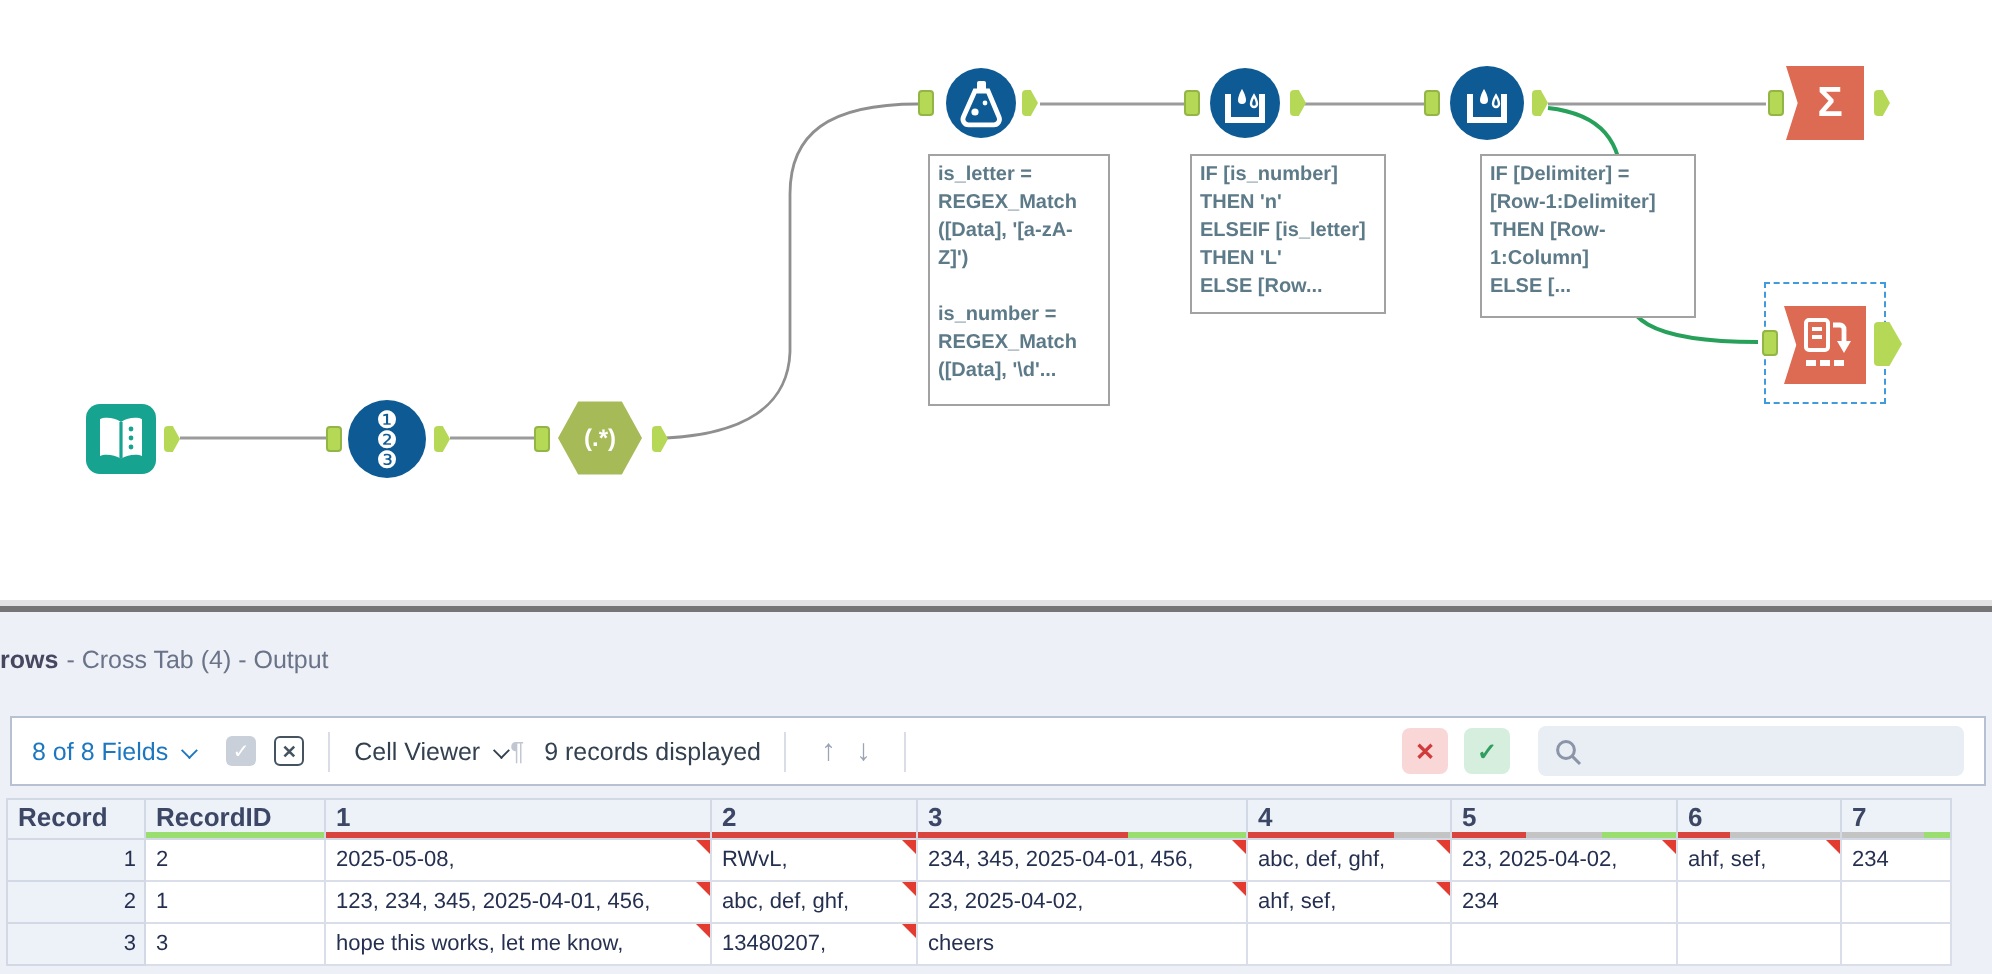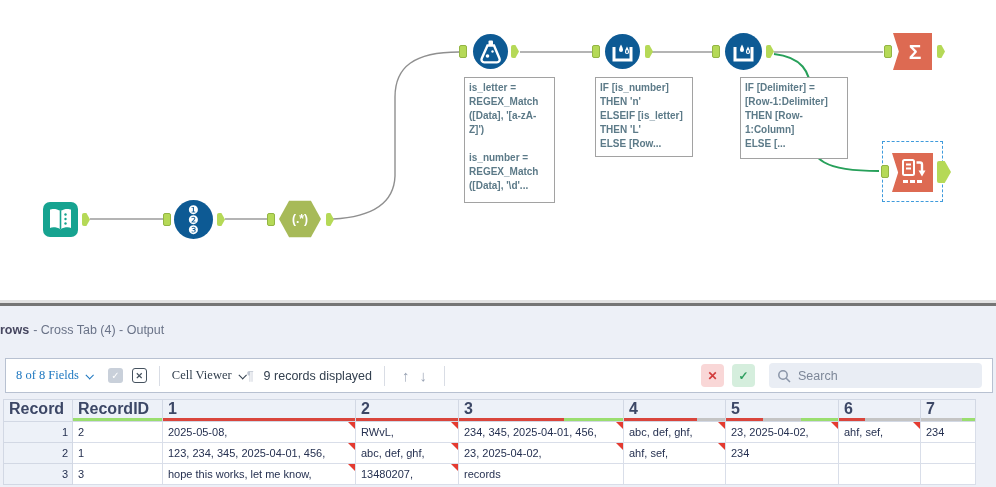--- a/index.html
+++ b/index.html
@@ -29,21 +29,21 @@
   
   .sep-light { position:absolute; left:0; top:300px; width:996px; height:3px; background:#e2e2e2; }
   .sep-dark  { position:absolute; left:0; top:303px; width:996px; height:3px; background:#757575; }
   #panel { position:absolute; left:0; top:306px; width:996px; height:181px; background:#edf0f7; }
   .panel-title { position:absolute; left:0; top:17px; font-size:12.5px; color:#6a7388; }
   .panel-title b { color:#474760; }
   .panel-title span { margin-left:4px; }
 
   .rtoolbar { position:absolute; left:5px; top:52px; width:988px; height:35px; background:#fff;
               border:1px solid #b8c1d1; display:flex; align-items:center; padding:0 10px; font-size:12.5px; }
-  .link { color:#1d77c0; cursor:pointer; display:inline-flex; align-items:center;font-family:Liberation Serif, serif; }
+  .link { color:#1d77c0; cursor:pointer; display:inline-flex; align-items:center; }
   .chev { display:inline-block; width:6px; height:6px; border-right:1.6px solid currentColor;
           border-bottom:1.6px solid currentColor; transform:rotate(45deg) translateY(-1px); margin-left:7px; }
   .icon-chk { width:15px; height:15px; border-radius:3px; background:#c9d0da; color:#fff; font-size:10px;
               display:inline-flex; align-items:center; justify-content:center; margin-left:16px; }
   .icon-xbox { width:15px; height:15px; border-radius:3px; border:1.5px solid #45525f; color:#45525f;
                font-size:9px; font-weight:bold; display:inline-flex; align-items:center; justify-content:center; margin-left:9px; }
   .vsep { width:1px; height:20px; background:#d9dde5; margin:0 12px; }
   .dark { color:#33404f; display:inline-flex; align-items:center; }
   .pilcrow { color:#c0c7d2; font-size:13px; margin:0 10px 0 2px; }
   .navarrow { color:#9aa4b5; font-size:15px; margin:0 5px; }
@@ -53,21 +53,21 @@
   .btn-ok { background:#d5eedd; color:#2f9e5f; margin-left:8px; }
   .searchbox { display:inline-flex; align-items:center; background:#e9edf4; border-radius:4px;
                height:25px; width:213px; margin-left:14px; padding:0 8px; }
   .searchbox input { border:none; outline:none; background:transparent; font-size:12.5px; color:#3c4a5e;
                      width:170px; font-family:"Liberation Sans",sans-serif; }
   .searchbox input::placeholder { color:#7d8798; }
   .mag { width:14px; height:14px; margin-right:7px; flex:none; }
 
   #grid { position:absolute; left:3px; top:93px; border-collapse:collapse; table-layout:fixed; background:#fff; }
   #grid th { position:relative; height:20px; background:#edf1f8; border:1px solid #d2d8e4;
-             font-size:16px; font-weight:600; color:#3c4766; text-align:left; padding:0 0 3px 5px; }
+             font-size:13px; font-weight:600; color:#3c4766; text-align:left; padding:0 0 3px 5px; }
   #grid td { position:relative; height:21px; background:#fff; border:1px solid #d9dee9;
              font-size:11px; color:#253050; padding:0 4px 0 5px; white-space:nowrap; overflow:hidden; }
   #grid td.rownum { background:#edf1f8; text-align:right; border-color:#d2d8e4; }
   .qbar { position:absolute; left:0; right:0; bottom:0; height:3px; display:flex; }
   .qseg { height:100%; }
   .tri { position:absolute; top:0; right:0; width:0; height:0;
          border-top:7px solid #e43b30; border-left:7px solid transparent; }
 </style>
 </head>
 <body>
@@ -210,21 +210,20 @@
       <span class="navarrow">↑</span>
       <span class="navarrow">↓</span>
       <span class="vsep"></span>
       <span class="btn-x">✕</span>
       <span class="btn-ok">✓</span>
       <span class="searchbox">
         <svg class="mag" viewBox="0 0 14 14">
           <circle cx="6" cy="6" r="4.2" fill="none" stroke="#8a95a8" stroke-width="1.5"></circle>
           <line x1="9.2" y1="9.2" x2="13" y2="13" stroke="#8a95a8" stroke-width="1.5"></line>
         </svg>
-        <input type="text" placeholder="Search" style="">
       </span>
     </div>
 
     <table id="grid">
         <colgroup>
           <col style="width: 69px;">
           <col style="width: 90px;">
           <col style="width: 193px;">
           <col style="width: 103px;">
           <col style="width: 165px;">
@@ -289,21 +288,21 @@
             <td>ahf, sef,<span class="tri"></span></td>
             <td>234</td>
             <td></td>
             <td></td>
           </tr>
           <tr>
             <td class="rownum">3</td>
             <td>3</td>
             <td>hope this works, let me know,<span class="tri"></span></td>
             <td>13480207,<span class="tri"></span></td>
-            <td>records</td>
+            <td>cheers</td>
             <td></td>
             <td></td>
             <td></td>
             <td></td>
           </tr>
         </tbody>
       </table>
   </div>
 </div>
 

